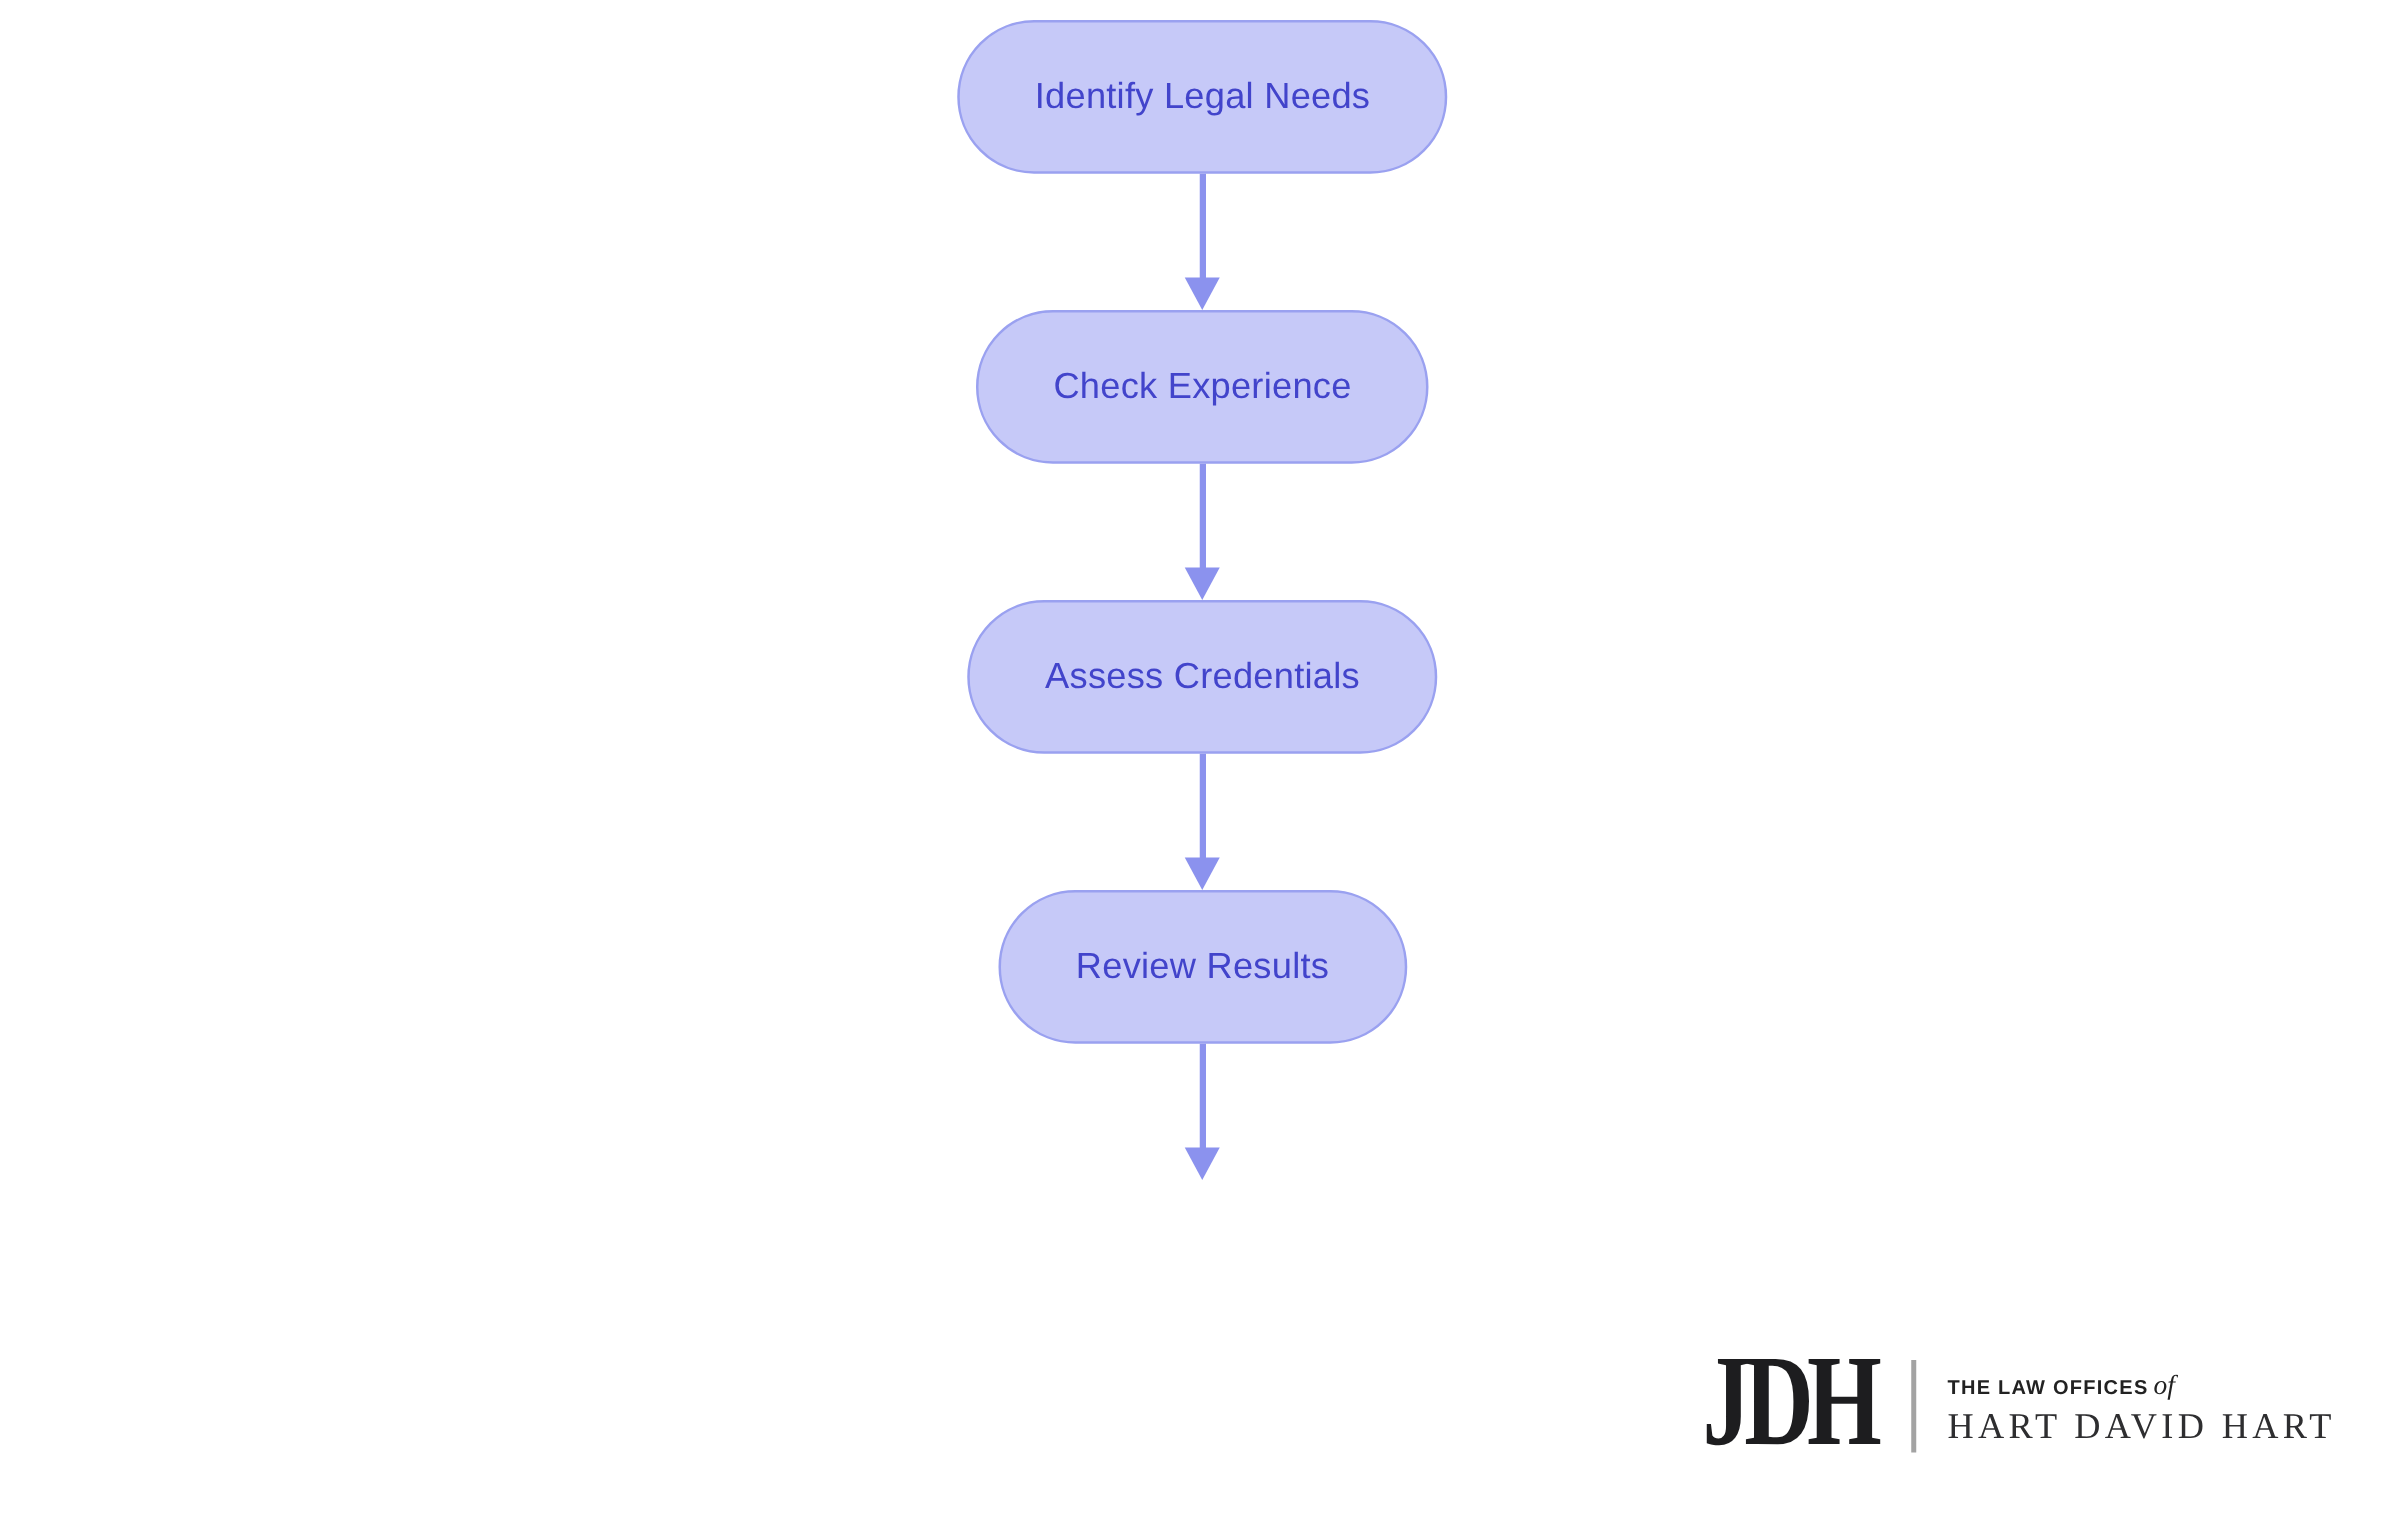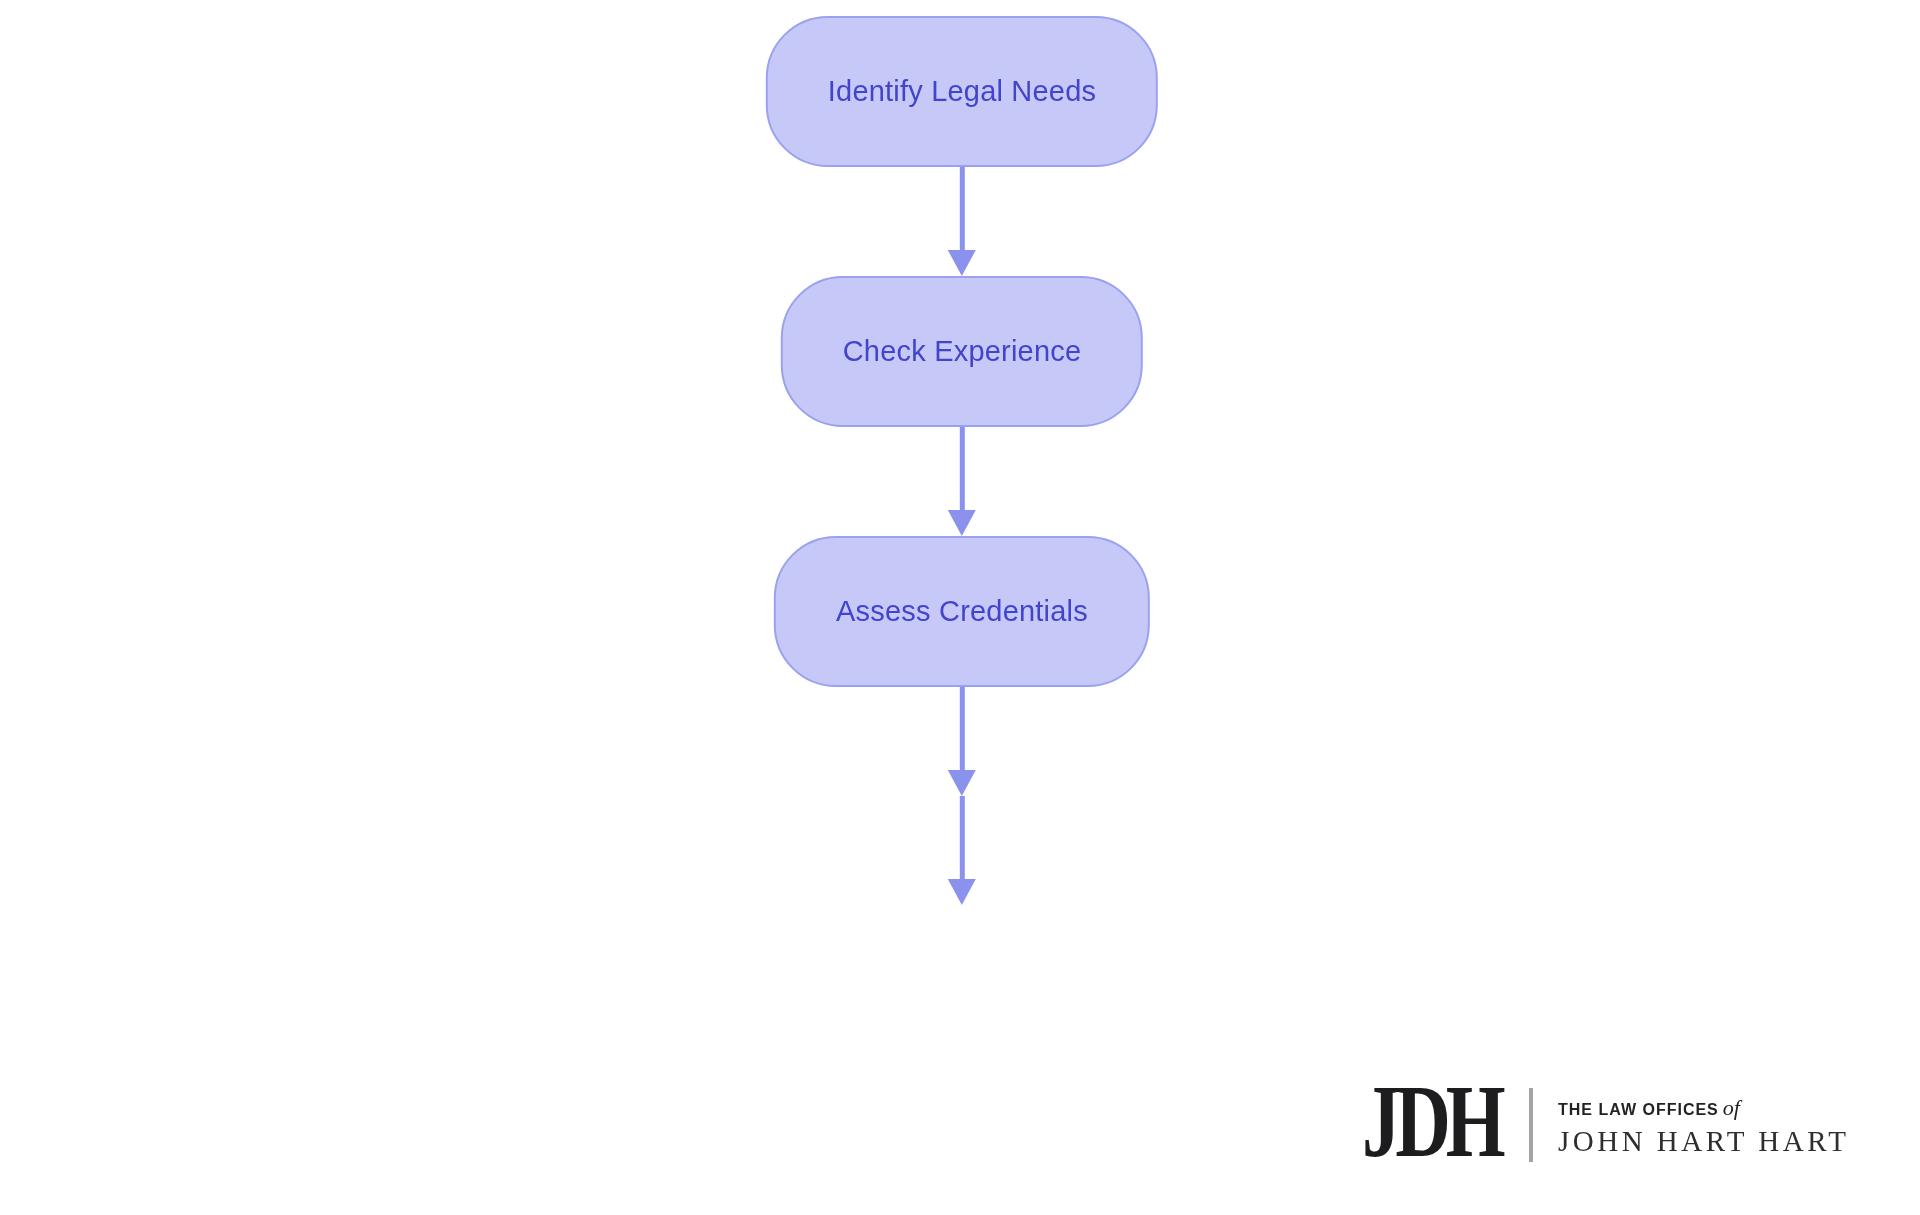--- a/index.html
+++ b/index.html
@@ -24,21 +24,21 @@
   .flow{
     position:absolute;
     left:962px;
     top:16px;
     transform:translateX(-50%);
     display:flex;
     flex-direction:column;
     align-items:center;
   }
   .node{
-    height:151px;
+    height:123px;
     border-radius:62px;
     background:var(--node-fill);
     border:2px solid var(--node-border);
     display:flex;
     align-items:center;
     justify-content:center;
     padding:0 60px;
     color:var(--node-text);
     font-size:29px;
     letter-spacing:.2px;
@@ -157,36 +157,39 @@
 
     <div class="node">
       <span>Assess Credentials</span>
     </div>
 
     <div class="arrow">
       <div class="shaft"></div>
       <div class="head"></div>
     </div>
 
+    <div class="node">
+      <span>Review Results</span>
+    </div>
 
     <div class="arrow">
       <div class="shaft"></div>
       <div class="head"></div>
     </div>
 
 
   </div>
 
   <div class="logo">
     <div class="monogram-wrap">
       <div class="monogram">JDH</div>
     </div>
     <div class="logo-bar"></div>
     <div class="logo-text">
       <div class="logo-line1">
         <span>THE LAW OFFICES</span>
         <span class="of">of</span>
       </div>
-      <div class="logo-line2">JOHN HART HART</div>
+      <div class="logo-line2">HART DAVID HART</div>
     </div>
   </div>
 
 </div>
 
 </body></html>

